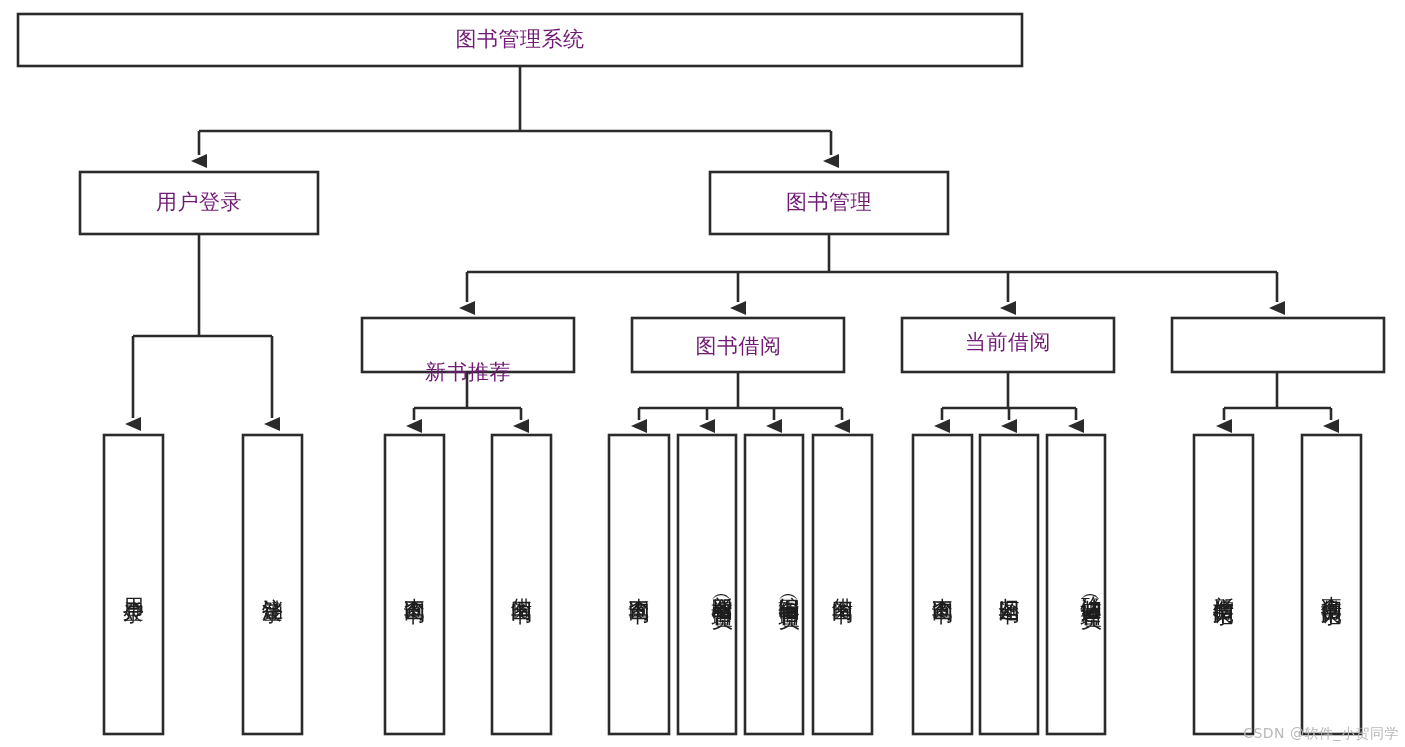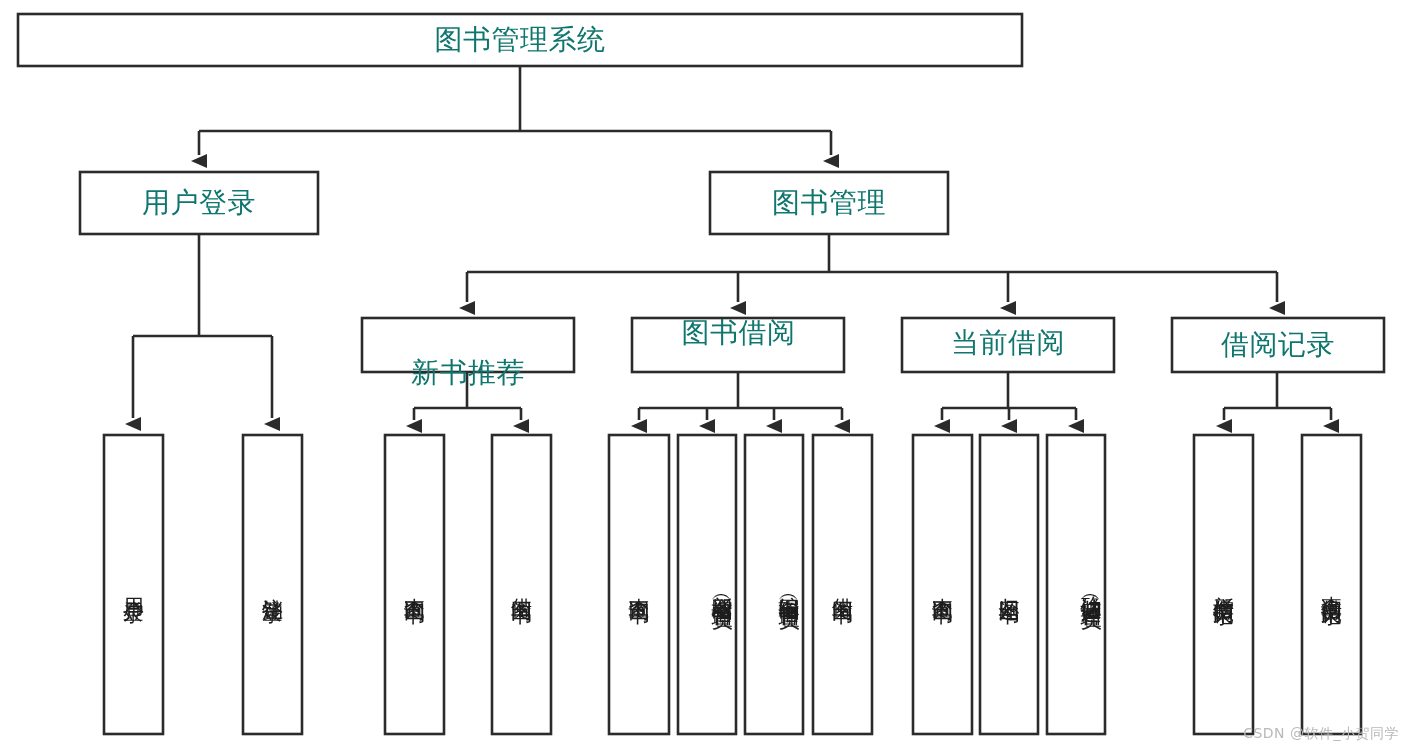--- a/index.html
+++ b/index.html
@@ -39,22 +39,22 @@
   }
   .arrow-head {
     fill: #2b2b2b;
     stroke: none;
   }
   .node-label-h {
     position: absolute;
     display: flex;
     align-items: center;
     justify-content: center;
-    color: #0f766e;
-    font-size: 28px;
+    color: #701a75;
+    font-size: 21px;
     line-height: 1.1;
     letter-spacing: 0.5px;
     white-space: nowrap;
     user-select: none;
   }
   .node-label-v {
     position: absolute;
     display: flex;
     align-items: center;
     justify-content: center;
@@ -152,23 +152,22 @@
     <rect class="node-box" x="1194" y="435" width="59" height="299"></rect>
     <rect class="node-box" x="1302" y="435" width="59" height="299"></rect>
   </svg>
 
   <div class="node-label-h" style="left:18px; top:14px; width:1004px; height:52px;">图书管理系统</div>
 
   <div class="node-label-h" style="left:80px; top:172px; width:238px; height:62px;">用户登录</div>
   <div class="node-label-h" style="left:710px; top:172px; width:238px; height:62px;">图书管理</div>
 
   <div class="node-label-h" style="left:362px; top:318px; width:212px; height:54px;margin-top:28px;">新书推荐</div>
-  <div class="node-label-h" style="left:632px; top:306px; width:213px; height:54px;">图书借阅</div>
+  <div class="node-label-h" style="left:632px; top:320px; width:213px; height:54px;">图书借阅</div>
   <div class="node-label-h" style="left:902px; top:312px; width:212px; height:62px;">当前借阅</div>
-  <div class="node-label-h" style="left:1172px; top:318px; width:212px; height:54px;">借阅记录</div>
 
   <div class="node-label-v" style="left:104px; top:435px; width:59px; height:299px;">用户登录</div>
   <div class="node-label-v" style="left:243px; top:435px; width:59px; height:299px;">注销登录</div>
 
   <div class="node-label-v" style="left:385px; top:435px; width:59px; height:299px;">查询图书</div>
   <div class="node-label-v" style="left:492px; top:435px; width:59px; height:299px;">借阅图书</div>
 
   <div class="node-label-v" style="left:609px; top:435px; width:60px; height:299px;">查询图书</div>
   <div class="node-label-v align-top" style="left:678px; top:441px; width:58px; height:293px;">新增图书（管理员）</div>
   <div class="node-label-v align-top" style="left:745px; top:441px; width:58px; height:293px;">编辑图书（管理员）</div>

